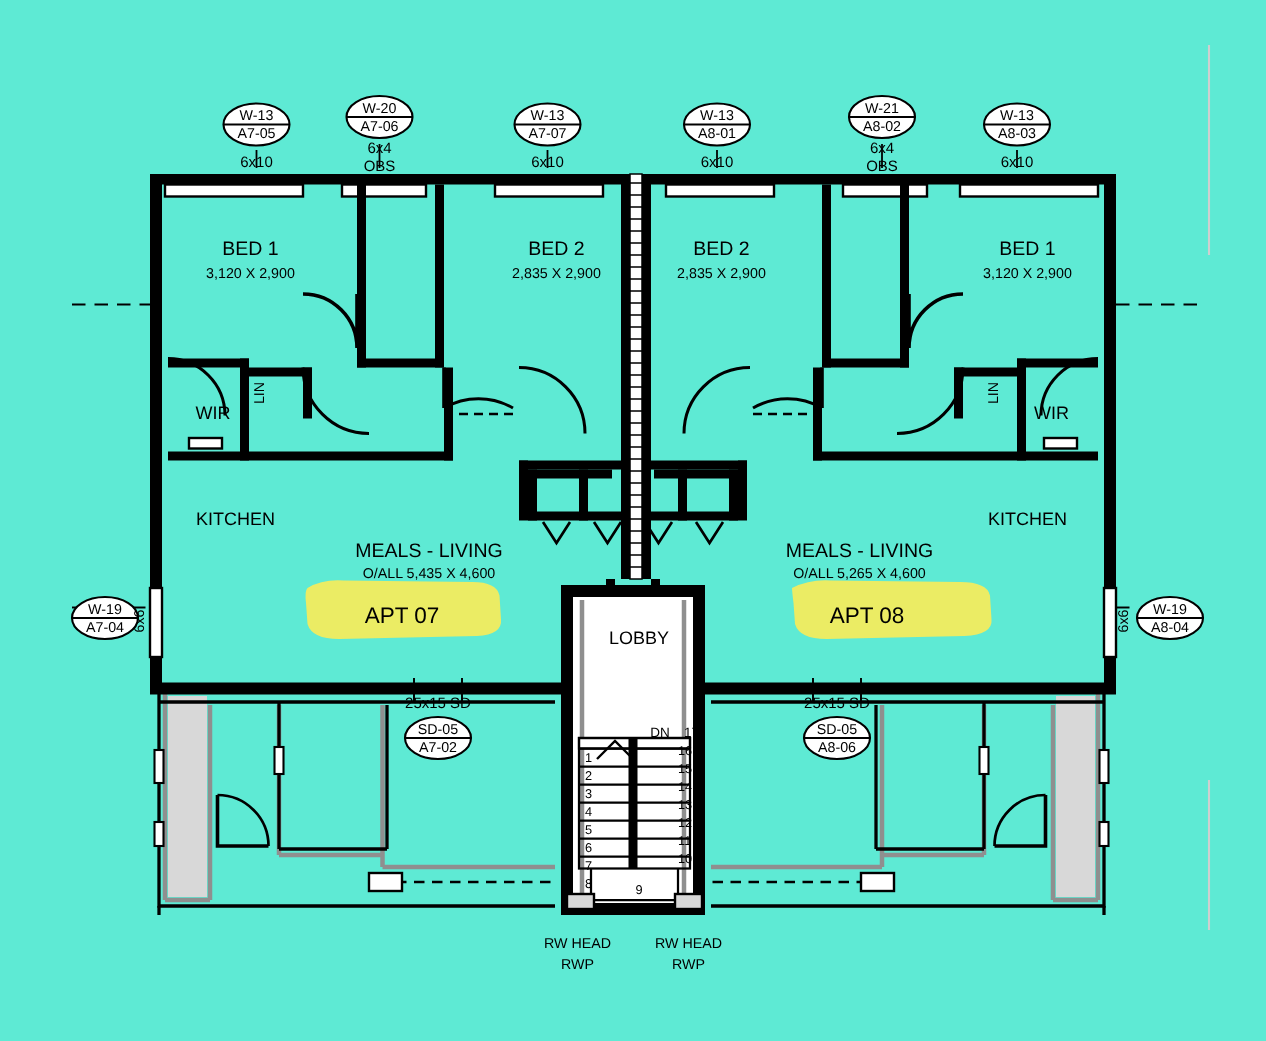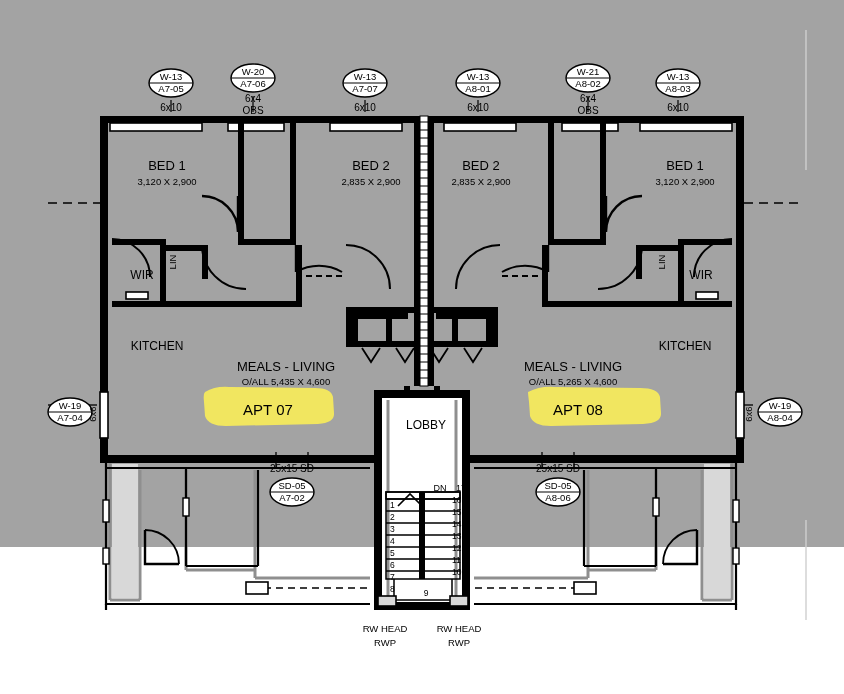--- a/index.html
+++ b/index.html
@@ -1,18 +1,18 @@
 <!DOCTYPE html>
 <html><head>
 <meta charset="utf-8">
 <style>
   html,body{margin:0;padding:0;background:#ffffff;}
   body{width:844px;height:694px;overflow:hidden;
        font-family:"Liberation Sans","DejaVu Sans",sans-serif;color:#000;}
-  #sheet{position:relative;width:844px;height:547px;background:#a3a3a3;}
+  #sheet{position:relative;width:844px;height:694px;background:#5eead4;}
   svg{display:block;}
   .txt{font-family:"Liberation Sans","DejaVu Sans",sans-serif;fill:#000;}
 </style>
 </head>
 <body>
 
 <div id="sheet">
 <svg id="plan" width="844" height="694" viewBox="0 0 844 694">
 
   <g stroke="#8f8f8f" fill="none" stroke-width="3">

